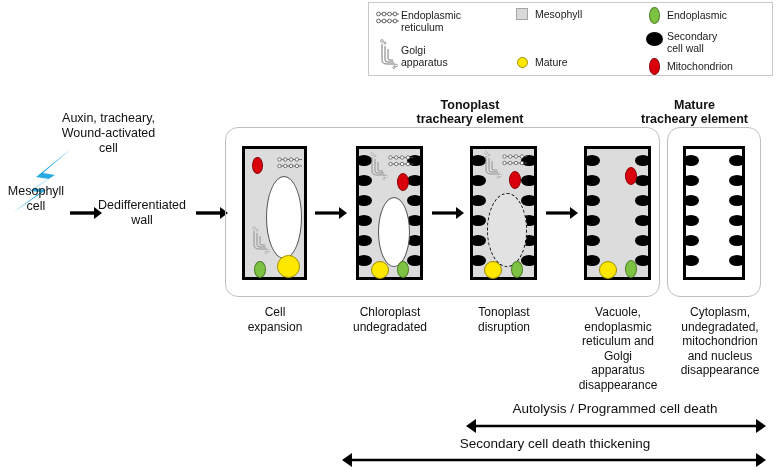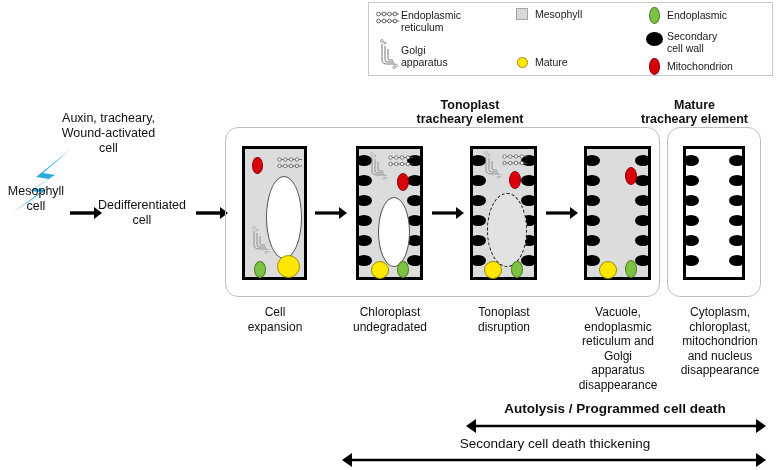--- a/index.html
+++ b/index.html
@@ -143,21 +143,21 @@
 cell</div>
 
 <div class="abs" style="left:70px;top:206px;">
   <svg width="32" height="14" viewBox="0 0 32 14">
     <line x1="0" y1="7" x2="24" y2="7" stroke="#000" stroke-width="3.4"></line>
     <polygon points="24,1 32,7 24,13" fill="#000"></polygon>
   </svg>
 </div>
 
 <div class="abs" id="dediffText" style="white-space:pre-line;">Dedifferentiated
-cell</div>
+wall</div>
 
 <div class="abs" style="left:196px;top:206px;">
   <svg width="32" height="14" viewBox="0 0 32 14">
     <line x1="0" y1="7" x2="24" y2="7" stroke="#000" stroke-width="3.4"></line>
     <polygon points="24,1 32,7 24,13" fill="#000"></polygon>
   </svg>
 </div>
 
 <div class="abs groupbox" style="left:225px;top:127px;width:433px;height:168px;"></div>
 <div class="abs groupbox" style="left:667px;top:127px;width:92px;height:168px;"></div>
@@ -386,26 +386,26 @@
   <div class="bump" style="left:-3px;top:86px;"></div>
   <div class="bump" style="left:-3px;top:106px;"></div>
   <div class="bump" style="right:-3px;top:6px;"></div>
   <div class="bump" style="right:-3px;top:26px;"></div>
   <div class="bump" style="right:-3px;top:46px;"></div>
   <div class="bump" style="right:-3px;top:66px;"></div>
   <div class="bump" style="right:-3px;top:86px;"></div>
   <div class="bump" style="right:-3px;top:106px;"></div>
 </div>
 <div class="caption" style="left:667px;top:305px;width:106px;white-space:pre-line;">Cytoplasm,
-chloroplast,
+undegradated,
 mitochondrion
 and nucleus
 disappearance</div>
 
-<div class="barrowlabel" style="left:455px;top:401px;width:320px;font-weight:bold;">Autolysis / Programmed cell death</div>
+<div class="barrowlabel" style="left:455px;top:401px;width:320px;">Autolysis / Programmed cell death</div>
 <div class="abs" style="left:466px;top:418px;">
   <svg width="300" height="16" viewBox="0 0 300 16">
     <line x1="10" y1="8" x2="290" y2="8" stroke="#000" stroke-width="2.6"></line>
     <polygon points="10,1 0,8 10,15" fill="#000"></polygon>
     <polygon points="290,1 300,8 290,15" fill="#000"></polygon>
   </svg>
 </div>
 
 <div class="barrowlabel" style="left:345px;top:436px;width:420px;">Secondary cell death thickening</div>
 <div class="abs" style="left:342px;top:452px;">

